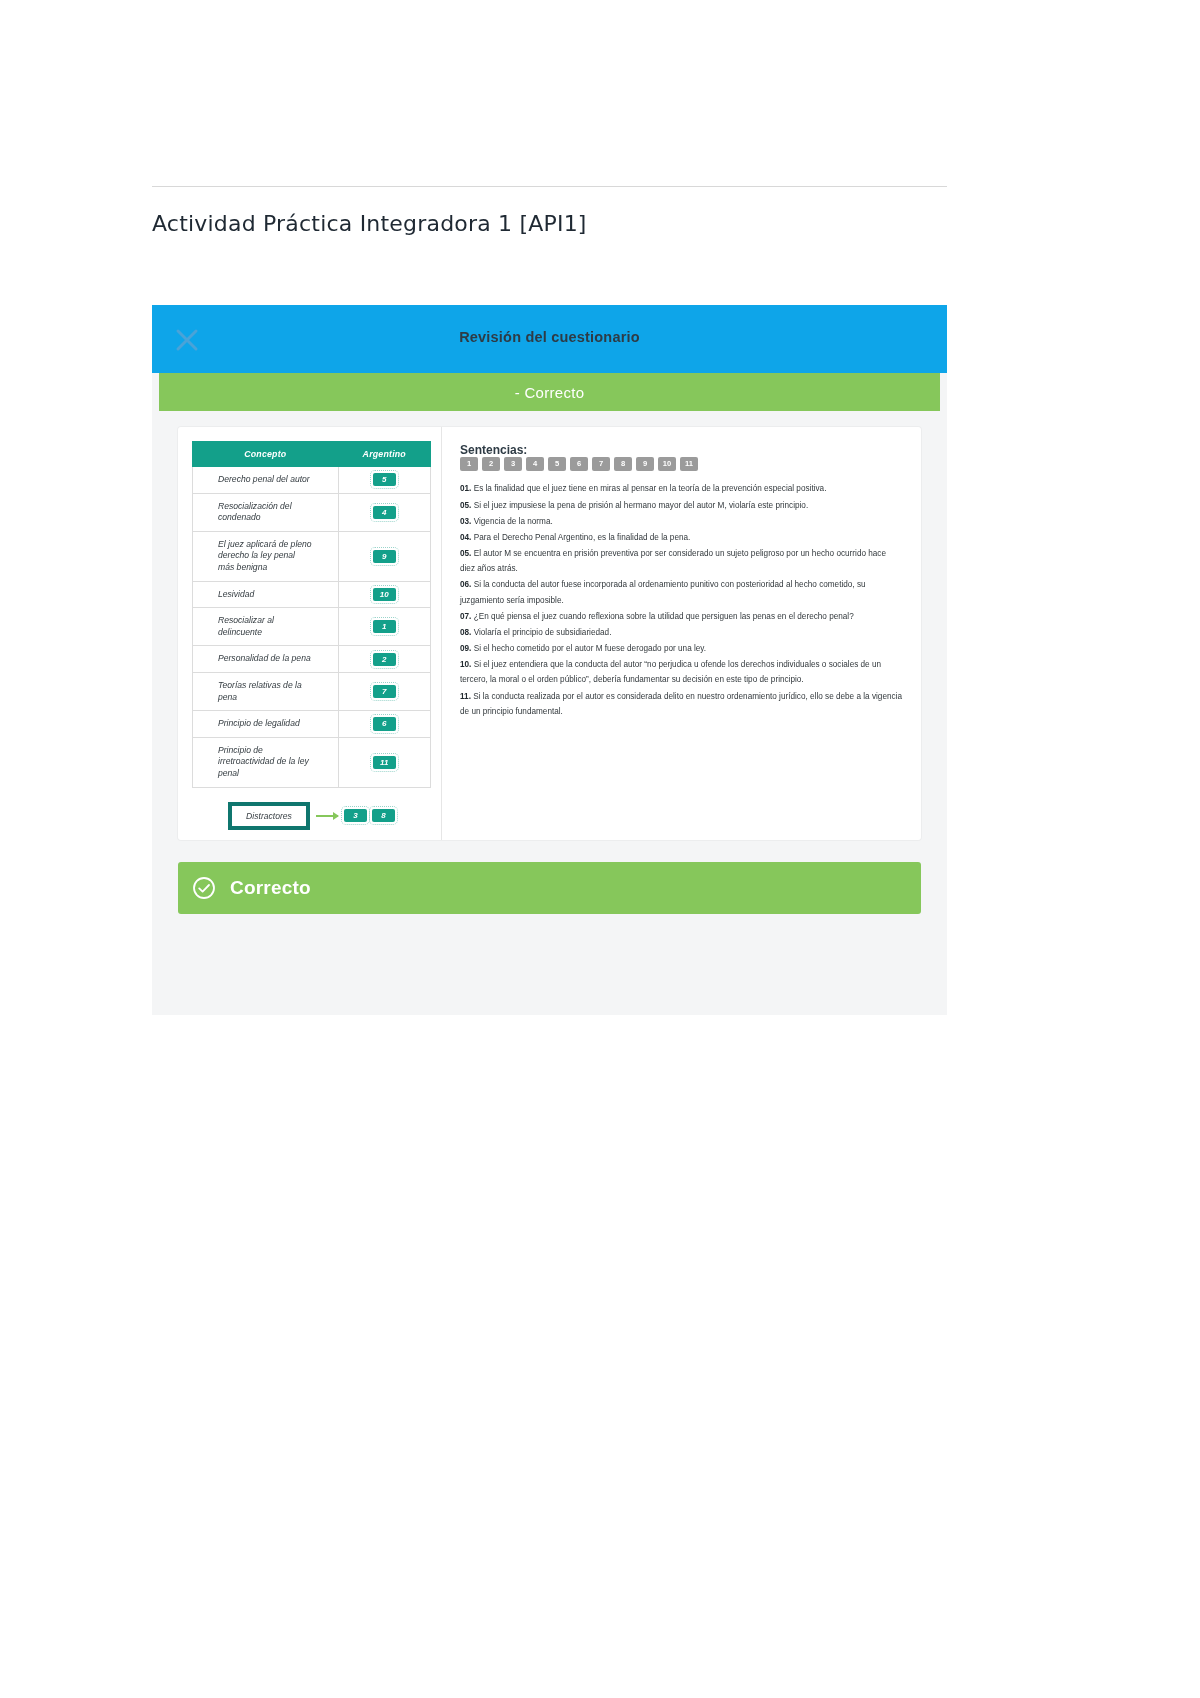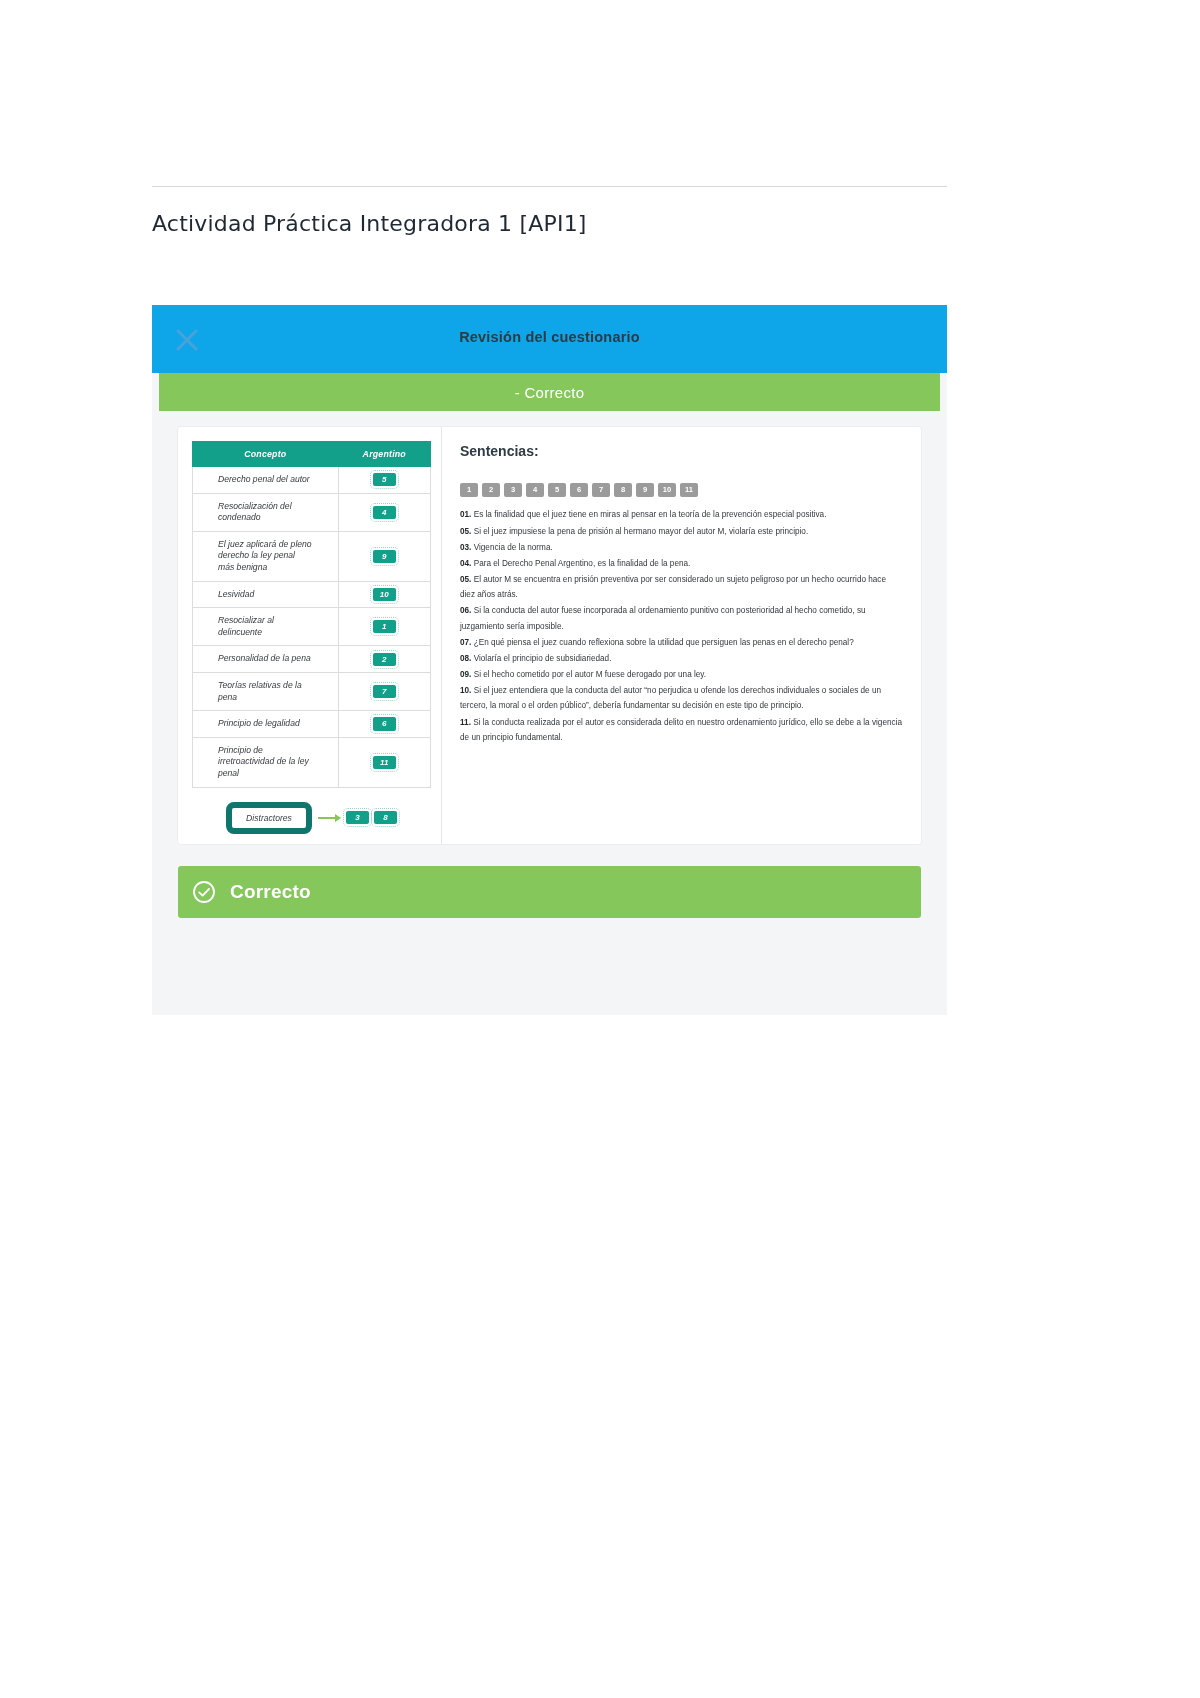--- a/index.html
+++ b/index.html
@@ -120,22 +120,22 @@
     outline-offset:2px;
   }
   .distract-row{
     margin-top:14px;
     display:flex;
     align-items:center;
     justify-content:center;
     gap:6px;
   }
   .distract-box{
-    border:6px solid #0f766e;
-    border-radius:8px;
+    border:4px solid #0f766e;
+    border-radius:0;
     padding:5px 14px;
     font-size:8.6px;
     color:#3a4146;
     background:#ffffff;
   }
   .arrow{
     width:22px;height:2px;background:#86c75b;position:relative;
   }
   .arrow:after{
     content:"";position:absolute;right:-1px;top:-3px;
@@ -145,22 +145,22 @@
   }
   .distract-badges{display:flex;gap:5px;}
 
   
   .right-col{
     flex:1 1 auto;
     padding:16px 18px 14px 18px;
     box-sizing:border-box;
   }
   .sent-heading{
-    font-size:14px;font-weight:bold;color:#2e3b45;
-    margin-bottom:24px;
+    font-size:12px;font-weight:bold;color:#2e3b45;
+    margin-bottom:0;
   }
   .chip-row{display:flex;gap:4px;margin-bottom:10px;}
   .chip{
     background:#9b9b9b;color:#ffffff;
     font-size:7.6px;font-weight:bold;
     min-width:10px;
     padding:3px 4px;
     border-radius:2px;
     text-align:center;
     line-height:1.1;

